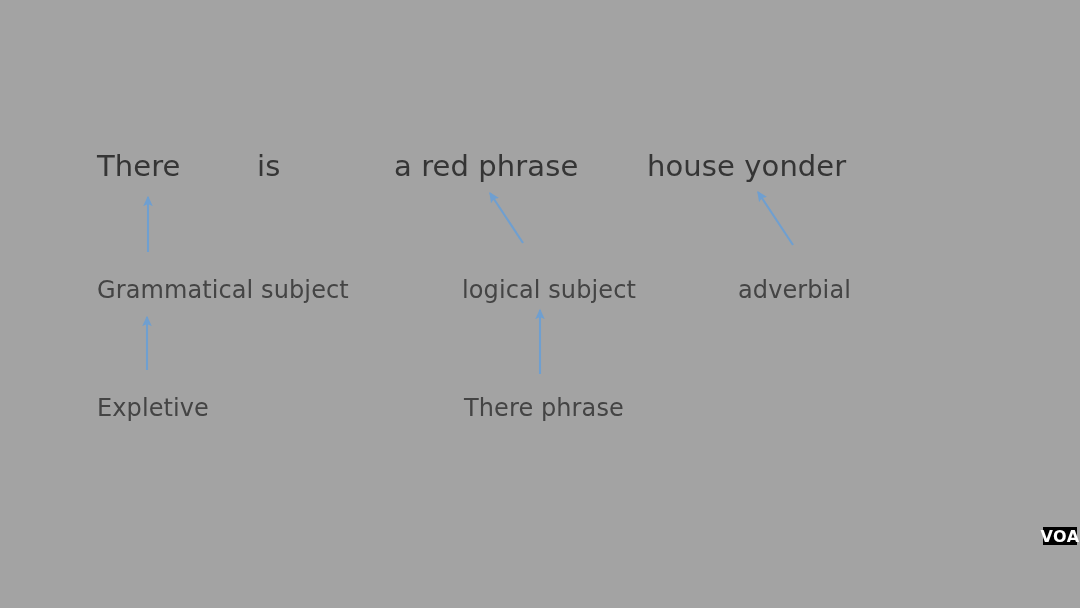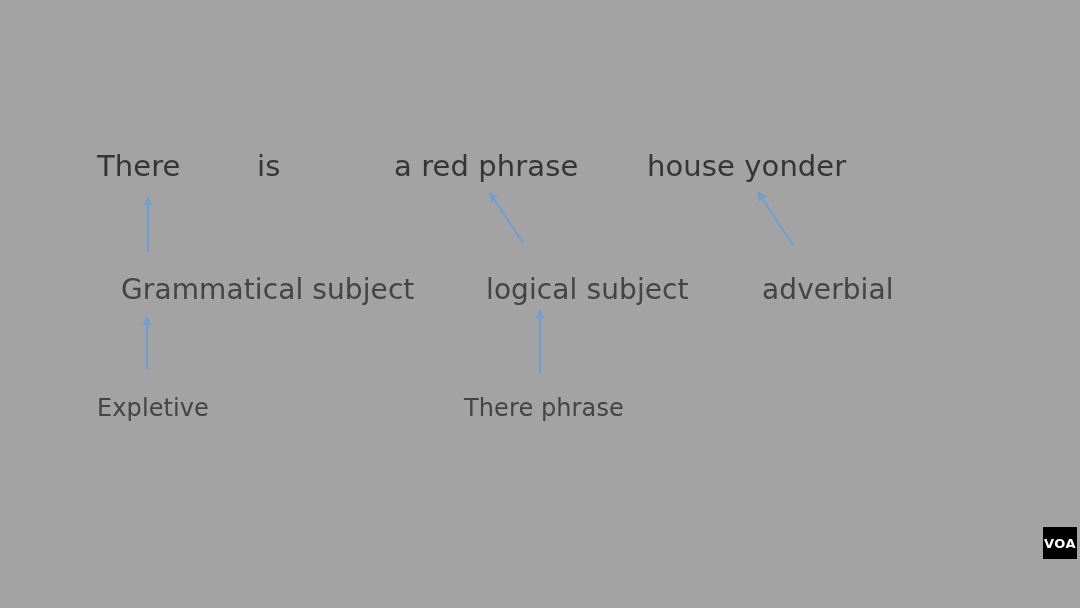--- a/index.html
+++ b/index.html
@@ -34,25 +34,24 @@
     color: #353535;
     top: 149px;
   }
   #w-there { left: 97px; }
   #w-is    { left: 227px; margin-left: 30px; }
   #w-ared  { left: 394px; }
   #w-over  { left: 647px; }
 
   
   .row2 {
-    font-size: 28px;
+    font-size: 24px;
     line-height: 28px;
     color: #444444;
     top: 276px;
-    margin-left: 24px;
   }
   #w-gram { left: 97px; }
   #w-log  { left: 462px; }
   #w-adv  { left: 738px; }
 
   
   .row3 {
     font-size: 24px;
     line-height: 28px;
     color: #444444;
@@ -70,25 +69,25 @@
     height: 608px;
     pointer-events: none;
   }
 
   
   #voa-logo {
     position: absolute;
     left: 1043px;
     top: 527px;
     width: 34px;
-    height: 32px;
+    height: 18px;
     background: #000000;
     color: #ffffff;
     font-family: "DejaVu Sans", sans-serif;
-    font-size: 13px;
+    font-size: 16px;
     font-weight: 700;
     letter-spacing: 0.4px;
     display: flex;
     align-items: center;
     justify-content: center;
   }
 </style>
 </head>
 <body>
 

